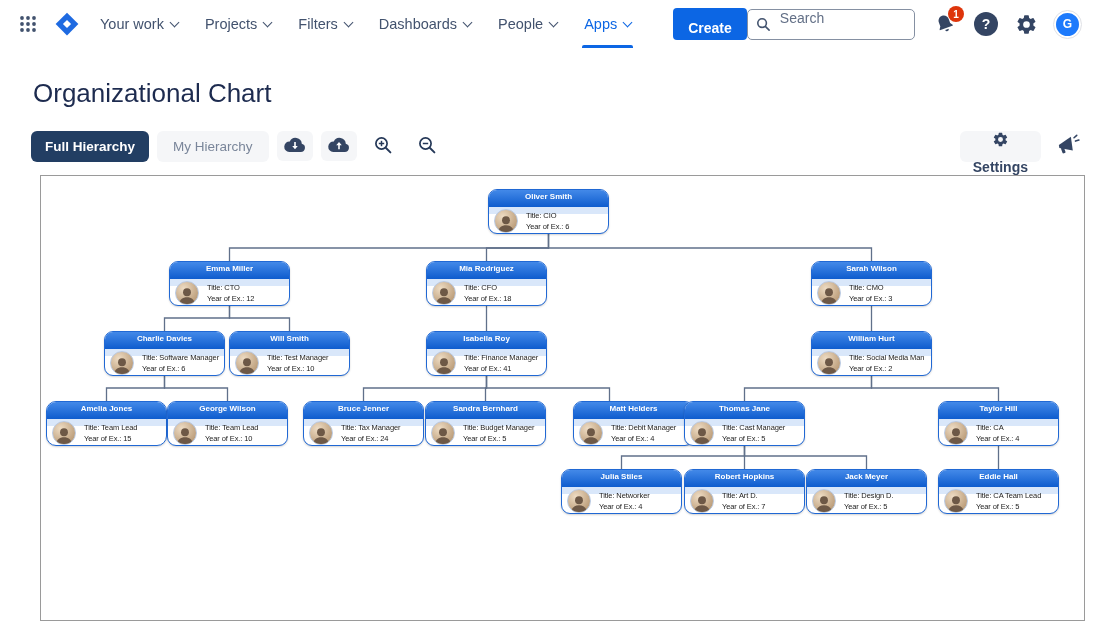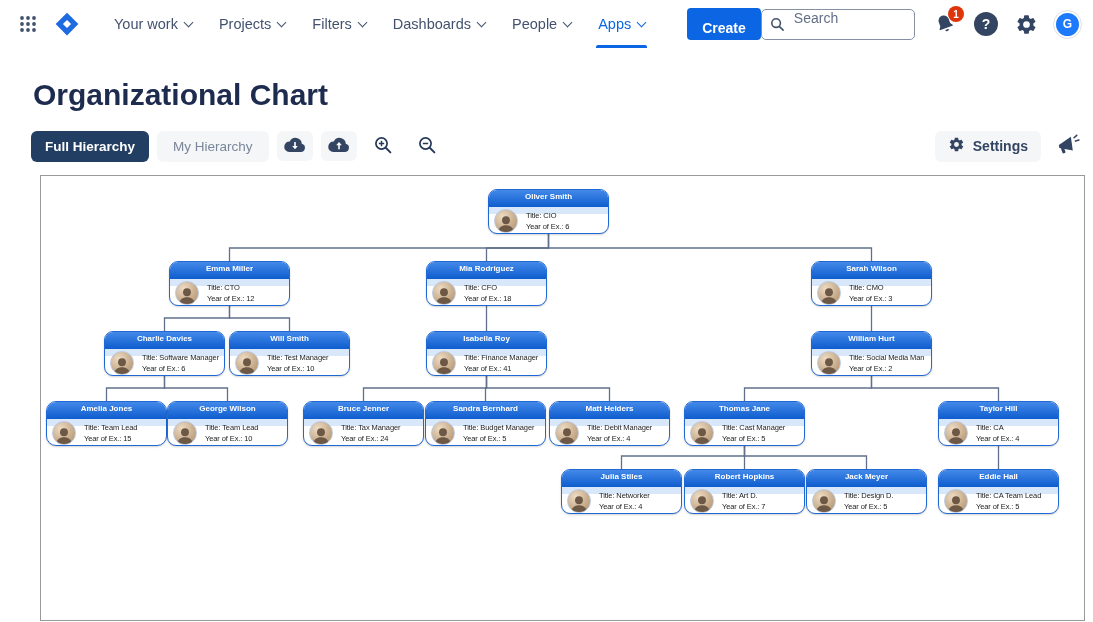--- a/index.html
+++ b/index.html
@@ -6,21 +6,21 @@
   html,body { width:1093px; height:622px; overflow:hidden; background:#fff;
     font-family:"Liberation Sans", sans-serif; }
   .stage { position:relative; width:1093px; height:622px; background:#fff; }
 
   
   .navbar { position:absolute; left:0; top:0; width:1093px; height:48px;
     display:flex; align-items:center; padding:0 12px 0 14px; background:#fff; }
   .nav-left { display:flex; align-items:center; gap:10px; }
   .appswitcher { width:28px; height:28px; display:flex; align-items:center; justify-content:center; cursor:pointer; }
   .logo { width:30px; height:30px; display:flex; align-items:center; justify-content:center; margin-right:8px; }
-  .nav-menu { display:flex; align-items:center; gap:27px;margin-left:14px; }
+  .nav-menu { display:flex; align-items:center; gap:27px; }
   .nav-item { position:relative; display:flex; align-items:center; font-size:14.5px; font-weight:500;
     color:#42526E; cursor:pointer; white-space:nowrap; height:28px; }
   .chev { width:7px; height:7px; border-right:1.8px solid currentColor; border-bottom:1.8px solid currentColor;
     transform:rotate(45deg); margin-left:7px; margin-top:-4px; display:inline-block; }
   .nav-item.active { color:#0C66E4; }
   .nav-item.active::after { content:""; position:absolute; left:-2px; right:-2px; bottom:-10px;
     height:3px; background:#0C66E4; border-radius:2px 2px 0 0; }
   .create-btn { margin-left:32px; height:32px; padding:12px 15px; background:#0C66E4; color:#fff;
     border:none; border-radius:4px; font-size:14px; font-weight:600; cursor:pointer;
     font-family:"Liberation Sans",sans-serif; }
@@ -36,38 +36,38 @@
     background:#DE350B; color:#fff; font-size:10px; font-weight:700; display:flex;
     align-items:center; justify-content:center; padding:0 4px; }
   .help-circle { width:24px; height:24px; border-radius:50%; background:#344563; color:#fff;
     font-size:14px; font-weight:700; display:flex; align-items:center; justify-content:center; cursor:pointer; }
   .gear-btn { width:26px; height:26px; display:flex; align-items:center; justify-content:center; cursor:pointer; }
   .nav-avatar { width:27px; height:27px; border-radius:50%; background:#1D7AFC; color:#fff;
     font-size:12px; font-weight:700; display:flex; align-items:center; justify-content:center;
     border:2px solid #fff; outline:1px solid #dfe1e6; cursor:pointer; }
 
   
-  .page-title { position:absolute; left:33px; top:78px; font-size:30px; font-weight:700; color:#1D2B4F; }
+  .page-title { position:absolute; left:33px; top:78px; font-size:26px; font-weight:400; color:#1D2B4F; }
 
   
   .toolbar { position:absolute; left:31px; top:130px; width:1054px; height:32px;
     display:flex; align-items:center; }
   .btn-primary { height:31px; padding:0 14px; background:#223E63; color:#fff; border:none;
     border-radius:6px; font-size:13.5px; font-weight:700; cursor:pointer;
     font-family:"Liberation Sans",sans-serif; }
   .btn-ghost { height:31px; padding:0 16px; margin-left:8px; background:#F5F6F8; color:#7A869A;
     border:none; border-radius:6px; font-size:13.5px; font-weight:500; cursor:pointer;
     font-family:"Liberation Sans",sans-serif; }
   .icon-btn { width:36px; height:30px; margin-left:8px; background:#F5F6F8; border:none;
     border-radius:6px; display:flex; align-items:center; justify-content:center; cursor:pointer; }
   .icon-btn.plain { background:transparent; }
   .toolbar-right { margin-left:auto; display:flex; align-items:center; gap:12px; }
   .settings-btn { height:31px; padding:0 13px; background:#F5F6F8; border:none; border-radius:6px;
     display:flex; align-items:center; gap:8px; font-size:14px; font-weight:600; color:#344563;
-    cursor:pointer; font-family:"Liberation Sans",sans-serif; }
+    cursor:pointer; font-family:"Liberation Sans",sans-serif;flex-direction:column; }
   .megaphone-btn { width:32px; height:30px; background:transparent; border:none; display:flex;
     align-items:center; justify-content:center; cursor:pointer; }
 
   
   .chart-panel { position:absolute; left:40px; top:175px; width:1045px; height:446px;
     background:#fff; border:1px solid #9a9a9a; }
   .chart-canvas { position:relative; width:100%; height:100%; }
   .connectors { position:absolute; left:0; top:0; }
   .connectors path { fill:none; stroke:#60708a; stroke-width:1.3px; }
 
@@ -431,21 +431,21 @@
                 <circle cx="12" cy="9" r="4.3" fill="#6d5846"></circle>
                 <path d="M3.5 22c0-4.6 3.8-7.6 8.5-7.6s8.5 3 8.5 7.6z" fill="#6d5846"></path>
               </svg>
             </span>
             <div class="node-lines">
               <div>Title: Budget Manager</div>
               <div>Year of Ex.: 5</div>
             </div>
           </div>
         </div>
-        <div class="node" style="left: 508px; top: 225px; border-radius: 10px;">
+        <div class="node" style="left: 532px; top: 225px;">
           <div class="node-head">Matt Helders</div>
           <div class="node-body">
             <span class="node-avatar">
               <svg viewBox="0 0 24 24">
                 <circle cx="12" cy="9" r="4.3" fill="#6d5846"></circle>
                 <path d="M3.5 22c0-4.6 3.8-7.6 8.5-7.6s8.5 3 8.5 7.6z" fill="#6d5846"></path>
               </svg>
             </span>
             <div class="node-lines">
               <div>Title: Debit Manager</div>

